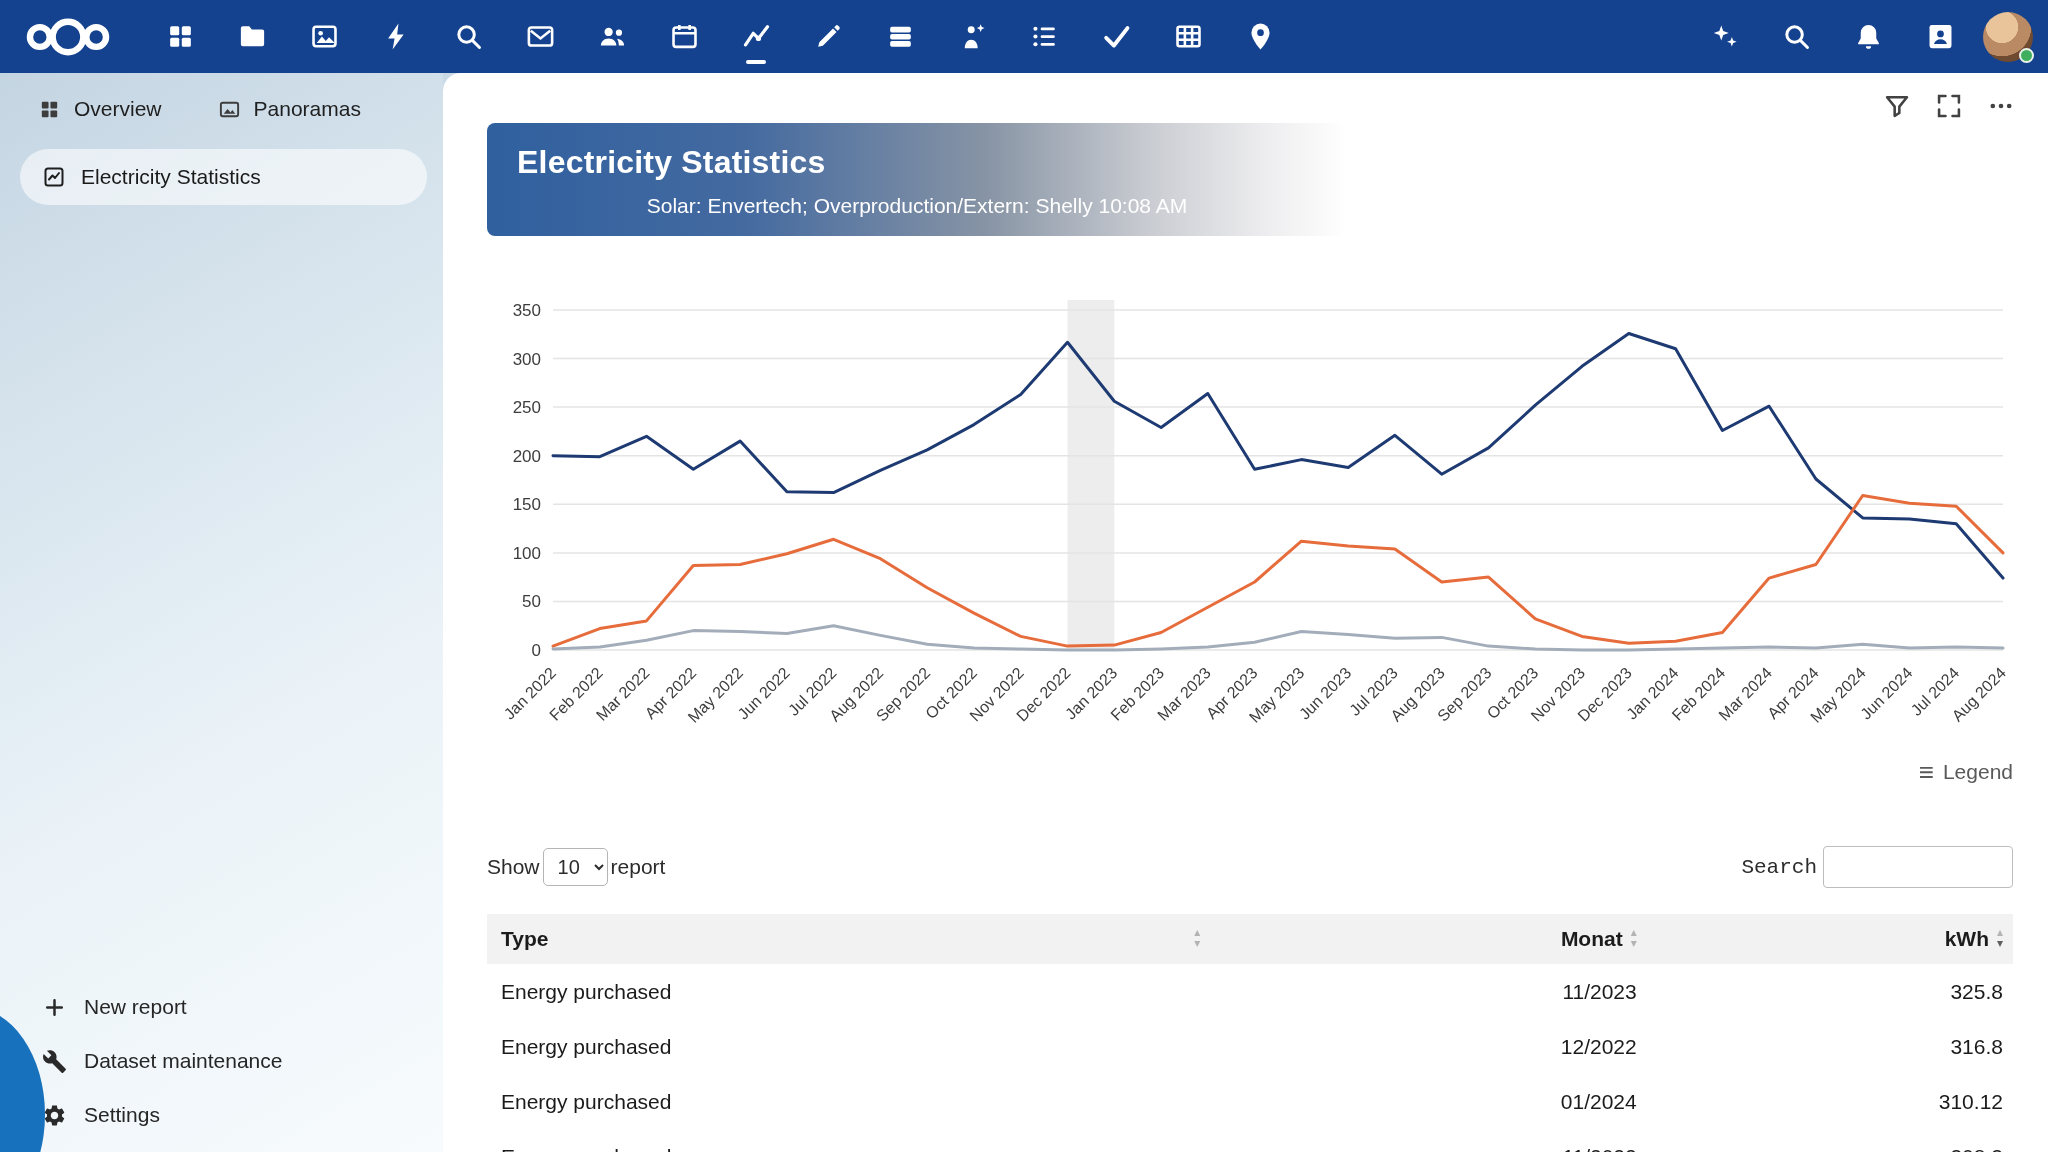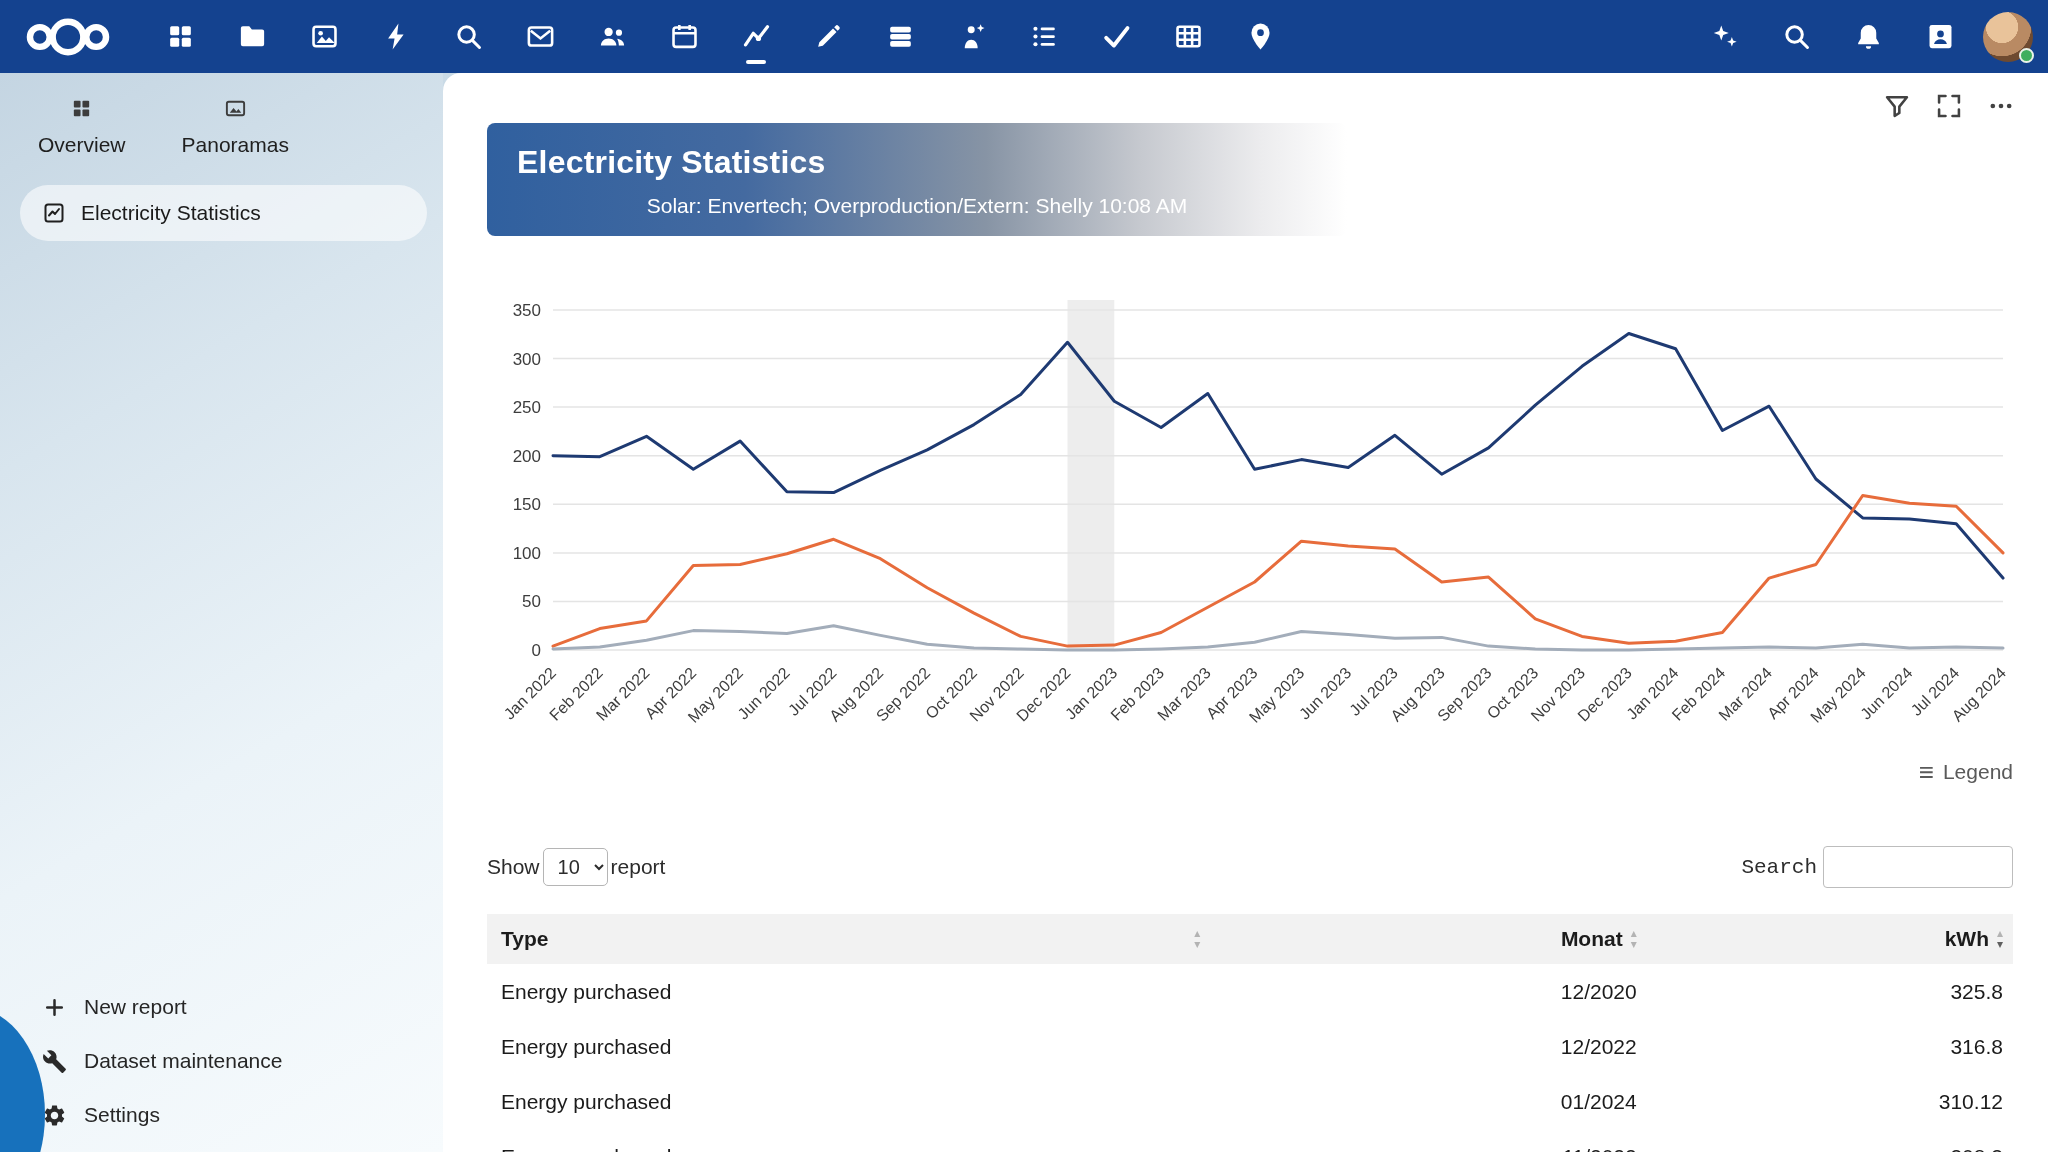--- a/index.html
+++ b/index.html
@@ -21,21 +21,21 @@
   .status-dot { position:absolute; right:6px; bottom:10px; width:15px; height:15px; border-radius:50%;
     background:#3fae5f; border:2.5px solid #eaf3ea; }
 
   
   .layout { display:flex; height:1079px; background:linear-gradient(180deg,#c9dae6,#e9f2f7); }
   .sidebar { width:443px; position:relative; flex:none;
     background:linear-gradient(150deg,#c4d5e2 0%,#d8e5ee 30%,#ebf3f8 62%,#f7fbfd 100%); overflow:hidden; }
   .corner-blob { position:absolute; left:-105px; bottom:-70px; width:150px; height:215px;
     border-radius:50%; background:#1771bc; }
   .sidebar-tabs { display:flex; gap:56px; padding:24px 0 0 38px; }
-  .sidebar-tab { display:flex; align-items:center; gap:13px; font-size:21px; color:#1f1f1f; cursor:pointer;flex-direction:column; }
+  .sidebar-tab { display:flex; align-items:center; gap:13px; font-size:21px; color:#1f1f1f; cursor:pointer; }
   .sidebar-tab svg { width:23px; height:23px; }
   .sidebar-item { margin:28px 16px 0 20px; height:56px; border-radius:28px;
     background:rgba(255,255,255,.58); display:flex; align-items:center; gap:15px;
     padding-left:22px; font-size:21px; color:#1a1a1a; cursor:pointer; }
   .sidebar-item svg { width:24px; height:24px; }
   .sidebar-bottom { position:absolute; left:0; right:0; bottom:10px; padding-left:42px; z-index:2; }
   .sidebar-action { height:54px; display:flex; align-items:center; gap:17px; font-size:21px; color:#262626; cursor:pointer; }
   .sidebar-action svg { width:25px; height:25px; }
 
   
@@ -62,21 +62,21 @@
   .show-entries { display:flex; align-items:center; gap:3px; font-size:21px; color:#2c2c2c; }
   .show-entries select { font-size:20px; padding:6px 10px; border:1.5px solid #b5b5b5; border-radius:5px;
     background:#fff; color:#2c2c2c; font-family:inherit; }
   .search-box { display:flex; align-items:center; gap:6px; font-size:21px; color:#2c2c2c;font-family:Liberation Mono, monospace; }
   .search-box input { width:190px; height:42px; border:1.5px solid #bdbdbd; border-radius:4px;
     font-size:20px; padding:0 10px; font-family:inherit; }
 
   table.data-table { width:100%; border-collapse:collapse; margin-top:26px; }
   .data-table th { background:#f2f2f2; height:50px; font-size:21px; font-weight:bold; color:#1c1c1c;
     text-align:left; cursor:pointer; }
-  .data-table th .th-inner { display:flex; align-items:center; padding:0 10px 0 14px; }
+  .data-table th .th-inner { display:flex; align-items:flex-start; padding:0 10px 0 14px; }
   .data-table th.col-num .th-inner { justify-content:flex-end; }
   .data-table th.col-type .th-inner { justify-content:space-between; }
   .sort { display:inline-flex; flex-direction:column; margin-left:8px; font-size:12px;
     line-height:11px; color:#b3b3b3; }
   .sort i { font-style:normal; }
   .sort i.active { color:#5f5f5f; }
   .data-table td { height:55px; font-size:21px; color:#1b1b1b; padding:0 10px 0 14px; }
   .data-table td.num { text-align:right; }
 </style>
 </head>
@@ -450,21 +450,21 @@
                   <i>▴</i>
                   <i class="active">▾</i>
                 </span>
               </span>
           </th>
         </tr>
       </thead>
       <tbody>
           <tr>
             <td>Energy purchased</td>
-            <td class="num">12/2020</td>
+            <td class="num">11/2023</td>
             <td class="num">325.8</td>
           </tr>
           <tr>
             <td>Energy purchased</td>
             <td class="num">12/2022</td>
             <td class="num">316.8</td>
           </tr>
           <tr>
             <td>Energy purchased</td>
             <td class="num">01/2024</td>

